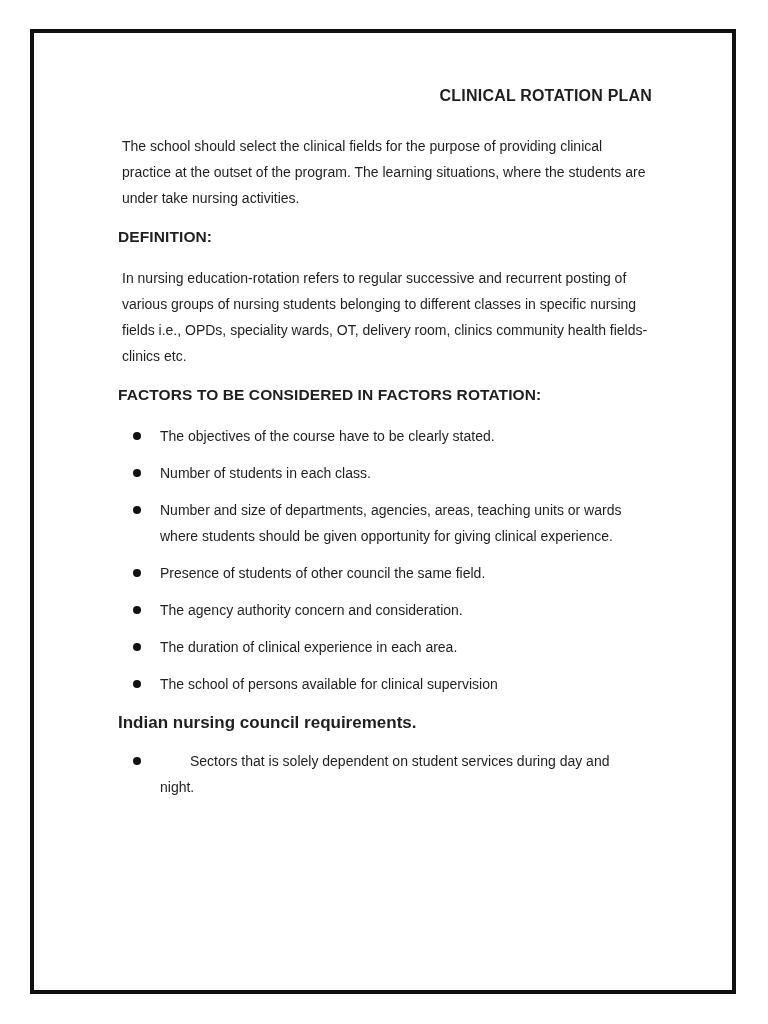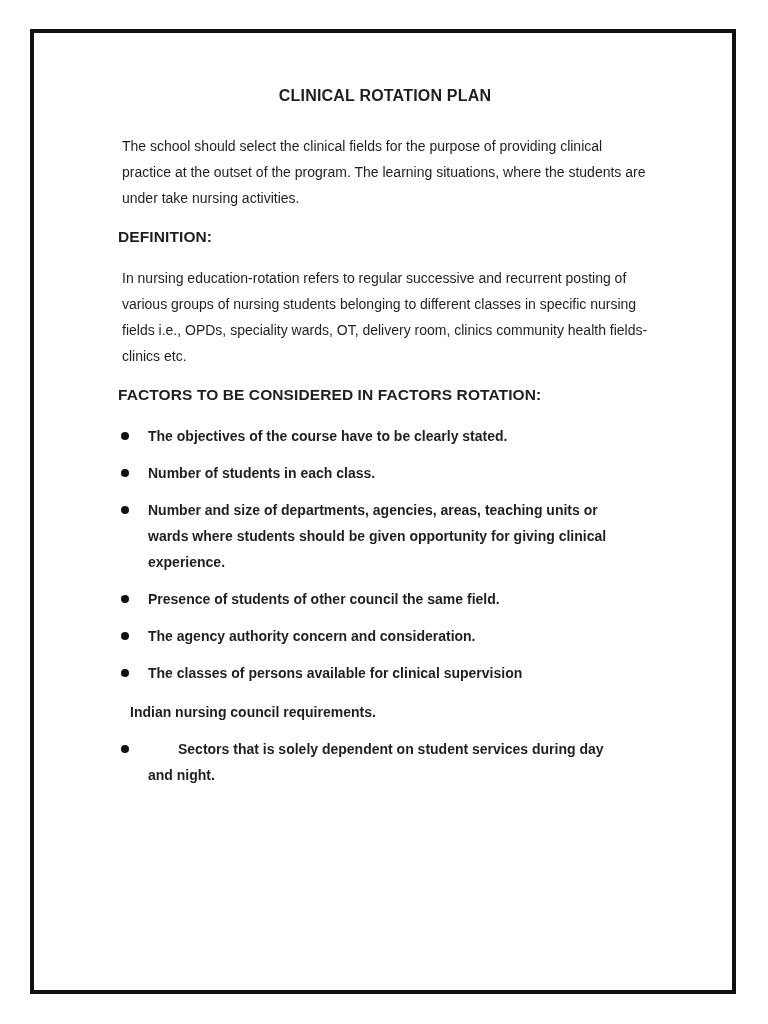--- a/index.html
+++ b/index.html
@@ -22,43 +22,42 @@
     width: 706px;
     height: 965px;
     box-sizing: border-box;
     border: 4px solid #101010;
     background: #ffffff;
     padding: 50px 80px 0 84px;
   }
   .doc-title {
     font-size: 16px;
     font-weight: bold;
-    text-align: center;
+    text-align: right;
     line-height: 26px;
     letter-spacing: 0.2px;
     margin: 0 0 24px 0;
   }
   .section-heading {
     font-size: 15.5px;
     font-weight: bold;
     line-height: 26px;
     letter-spacing: 0.1px;
     margin: 13px 0 15px 0;
   }
   .body-text {
     font-size: 14px;
     line-height: 26px;
     margin: 4px;
     max-width: 535px;
   }
   .bullet-list {
     list-style: none;
-    margin: 0;
+    margin: 12px;
     padding: 0;
-    font-weight: bold;
   }
   .bullet-item {
     position: relative;
     padding-left: 30px;
     font-size: 14px;
     line-height: 26px;
     margin-bottom: 11px;
     max-width: 465px;
   }
   .bullet-item.inc {
@@ -67,24 +66,24 @@
   .bullet-dot {
     position: absolute;
     left: 3px;
     top: 9px;
     width: 8px;
     height: 8px;
     border-radius: 50%;
     background: #111111;
   }
   .sub-heading {
-    font-size: 14px;
+    font-size: 17px;
     font-weight: bold;
     line-height: 26px;
-    margin: 13px 0 11px 12px;
+    margin: 13px 0 11px 0;
   }
 </style>
 </head>
 <body>
 
 <div class="page">
 
   <h1 class="doc-title">CLINICAL ROTATION PLAN</h1>
 
   <p class="body-text">The school should select the clinical fields for the purpose of providing clinical practice at the outset of the program. The learning situations, where the students are under take nursing activities.</p>
@@ -110,21 +109,25 @@
     <li class="bullet-item">
       <span class="bullet-dot"></span>
       <span>Presence of students of other council the same field.</span>
     </li>
     <li class="bullet-item">
       <span class="bullet-dot"></span>
       <span>The agency authority concern and consideration.</span>
     </li>
     <li class="bullet-item">
       <span class="bullet-dot"></span>
-      <span>The classes of persons available for clinical supervision</span>
+      <span>The duration of clinical experience in each area.</span>
+    </li>
+    <li class="bullet-item">
+      <span class="bullet-dot"></span>
+      <span>The school of persons available for clinical supervision</span>
     </li>
   </ul>
 
   <h3 class="sub-heading">Indian nursing council requirements.</h3>
 
   <ul class="bullet-list">
     <li class="bullet-item inc">
       <span class="bullet-dot"></span>
       <span>Sectors that is solely dependent on student services during day and night.</span>
     </li>

